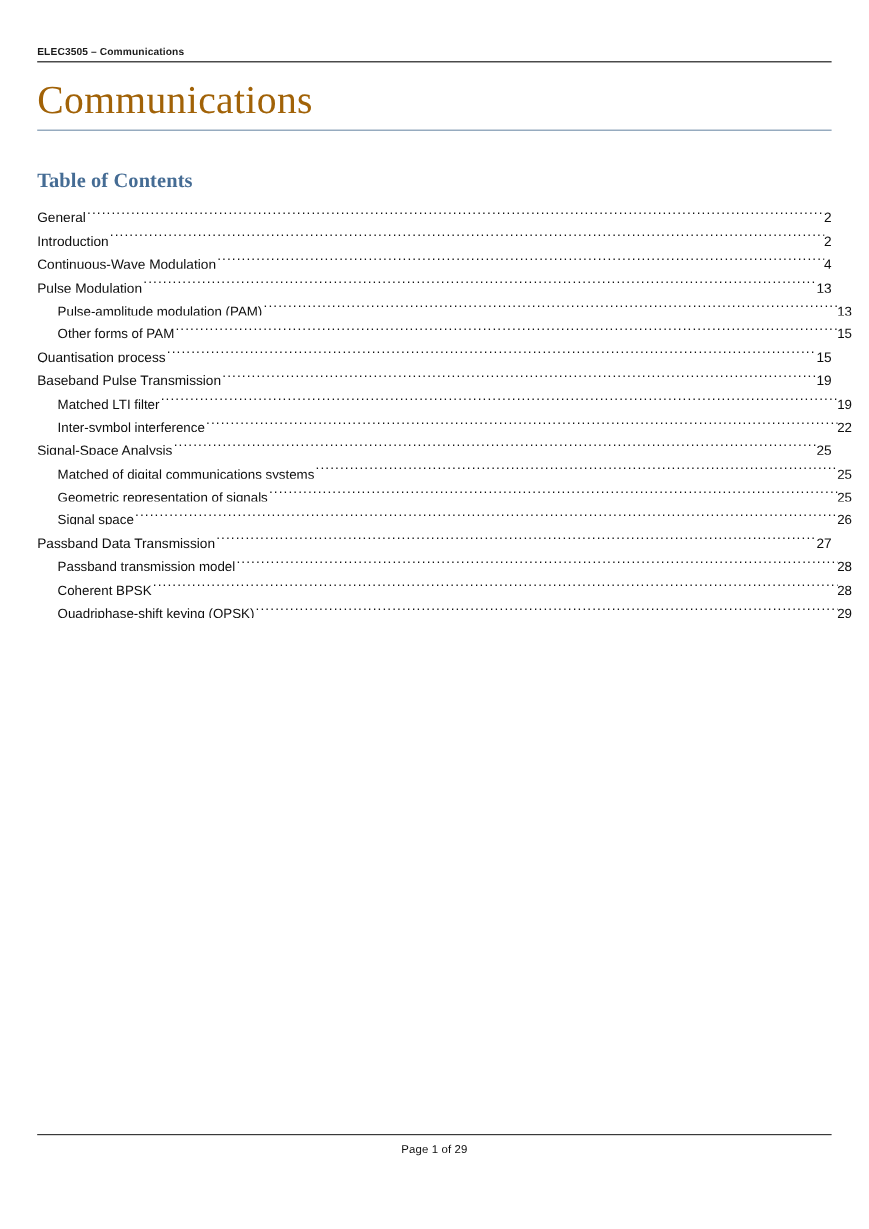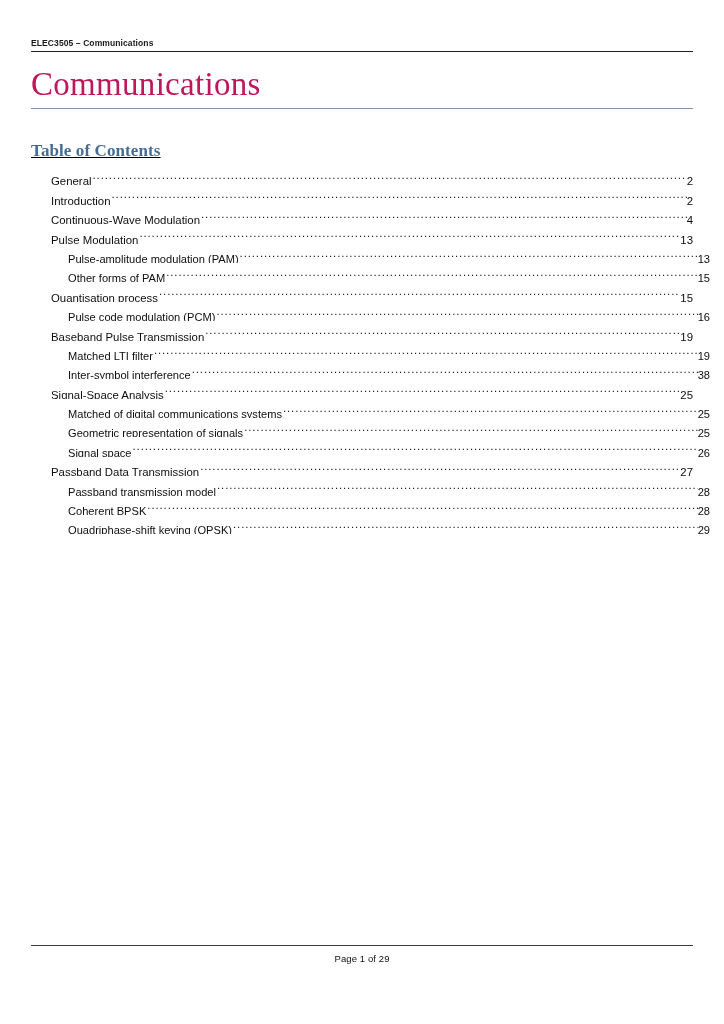--- a/index.html
+++ b/index.html
@@ -49,39 +49,38 @@
   .title-block {
     position: absolute;
     left: 31px;
     top: 64px;
     width: 662px;
   }
   .doc-title {
     font-family: "Liberation Serif", serif;
     font-size: 33px;
     font-weight: normal;
-    color: #be185d;
+    color: #a16207;
     letter-spacing: 0.3px;
     line-height: 40px;
     white-space: nowrap;
   }
   .title-rule {
     margin-top: 4px;
     height: 0;
     border-top: 1.3px solid #7d97b0;
     width: 662px;
   }
 
   
   .toc-block {
     position: absolute;
     left: 31px;
     top: 141px;
     width: 662px;
-    text-decoration: underline;
   }
   .toc-heading {
     font-family: "Liberation Serif", serif;
     font-size: 17px;
     font-weight: bold;
     color: #456C94;
     letter-spacing: 0.1px;
     line-height: 20px;
     margin-bottom: 5px;
   }
@@ -102,21 +101,20 @@
     overflow: hidden;
     white-space: nowrap;
   }
   .toc-entry.level-2 {
     padding-left: 17px;
     font-size: 11.1px;
     justify-content: flex-end;
   }
   .toc-entry .toc-label {
     flex: 0 0 auto;
-    margin-left: 20px;
   }
   .toc-entry .toc-leader {
     flex: 1 1 auto;
     overflow: hidden;
     margin: 0 0px 0 1px;
     position: relative;
     height: 19.4px;
   }
   .toc-entry .toc-leader::after {
     content: ".........................................................................................................................................................................................................................";
@@ -204,39 +202,34 @@
         <li class="toc-entry level-2">
           <span class="toc-label">Other forms of PAM</span>
           <span class="toc-leader"></span>
           <span class="toc-page">15</span>
         </li>
         <li class="toc-entry level-1">
           <span class="toc-label">Quantisation process</span>
           <span class="toc-leader"></span>
           <span class="toc-page">15</span>
         </li>
-        <li class="toc-entry level-2">
-          <span class="toc-label">Pulse code modulation (PCM) </span>
-          <span class="toc-leader"></span>
-          <span class="toc-page">16</span>
-        </li>
         <li class="toc-entry level-1">
           <span class="toc-label">Baseband Pulse Transmission</span>
           <span class="toc-leader"></span>
           <span class="toc-page">19</span>
         </li>
         <li class="toc-entry level-2">
           <span class="toc-label">Matched LTI filter</span>
           <span class="toc-leader"></span>
           <span class="toc-page">19</span>
         </li>
         <li class="toc-entry level-2">
           <span class="toc-label">Inter-symbol interference</span>
           <span class="toc-leader"></span>
-          <span class="toc-page">38</span>
+          <span class="toc-page">22</span>
         </li>
         <li class="toc-entry level-1">
           <span class="toc-label">Signal-Space Analysis</span>
           <span class="toc-leader"></span>
           <span class="toc-page">25</span>
         </li>
         <li class="toc-entry level-2">
           <span class="toc-label">Matched of digital communications systems </span>
           <span class="toc-leader"></span>
           <span class="toc-page">25</span>

